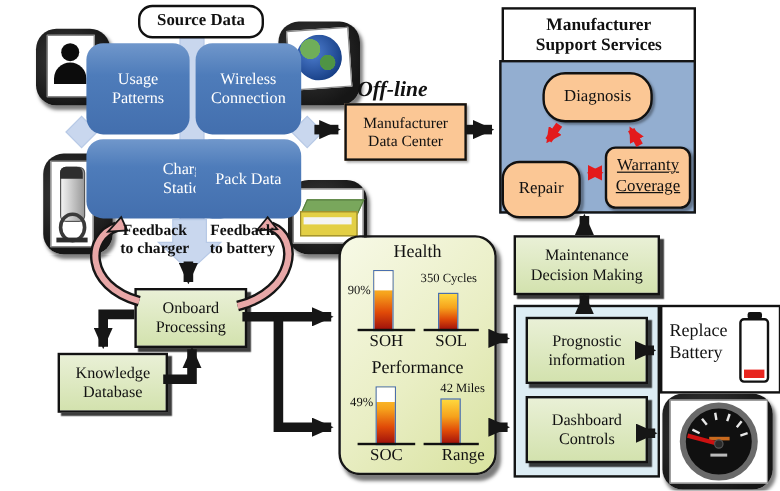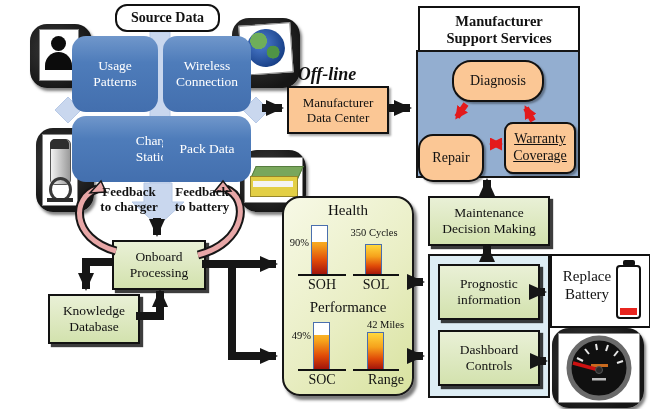--- a/index.html
+++ b/index.html
@@ -167,21 +167,21 @@
   <div class="abs green-box cc" style="left:438px;top:264px;width:98px;height:52px;">
     <span class="lbl">Prognostic
 information</span>
   </div>
   <div class="abs green-box cc" style="left:438px;top:330px;width:98px;height:52px;">
     <span class="lbl">Dashboard
 Controls</span>
   </div>
 
   <div class="abs" style="left:550px;top:254px;width:97px;height:70px;background:#fff;border:2.5px solid #111;z-index:2;">
-    <div class="abs lbl" style="left:6px;top:12px;width:58px;font-size:15px;text-align:center;">Replace
+    <div class="abs lbl" style="left:6px;top:12px;width:58px;font-size:15px;text-align:left;">Replace
 Battery</div>
     <div class="abs" style="left:64px;top:4px;width:26px;height:60px;">
       <div class="abs" style="left:7px;top:0;width:12px;height:6px;background:#111;border-radius:2px;"></div>
       <div class="abs" style="left:0;top:5px;width:21px;height:50px;border:2.5px solid #111;border-radius:4px;background:#fff;">
         <div class="abs" style="left:2px;right:2px;bottom:2px;height:7px;background:#e8251f;"></div>
       </div>
     </div>
   </div>
 
   <div class="abs dark-icon" style="left:552px;top:328px;width:92px;height:80px;">

